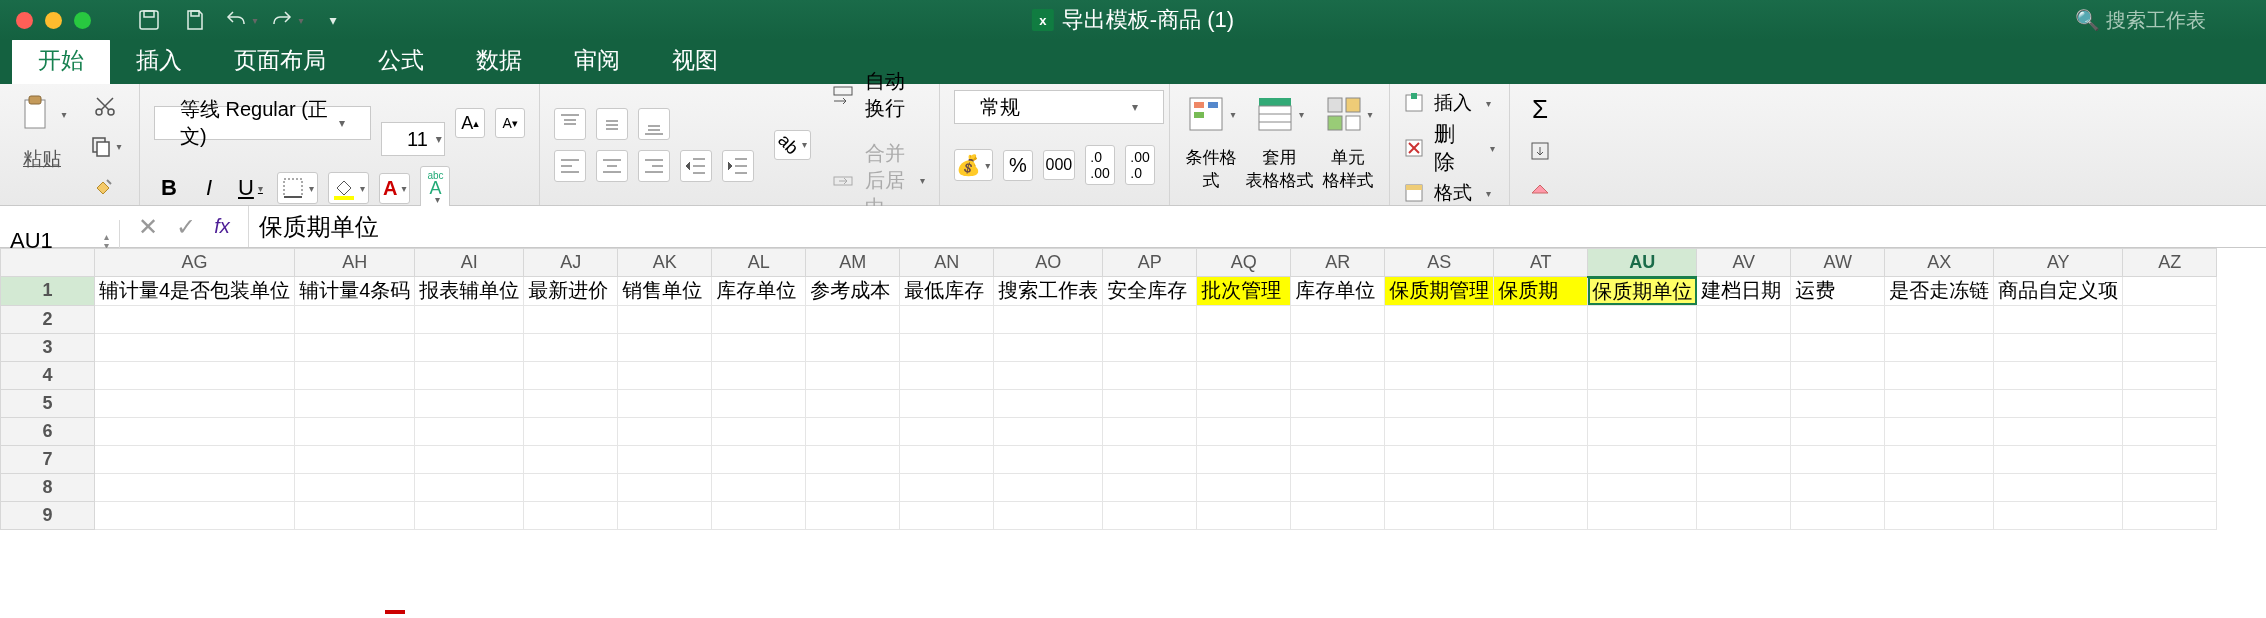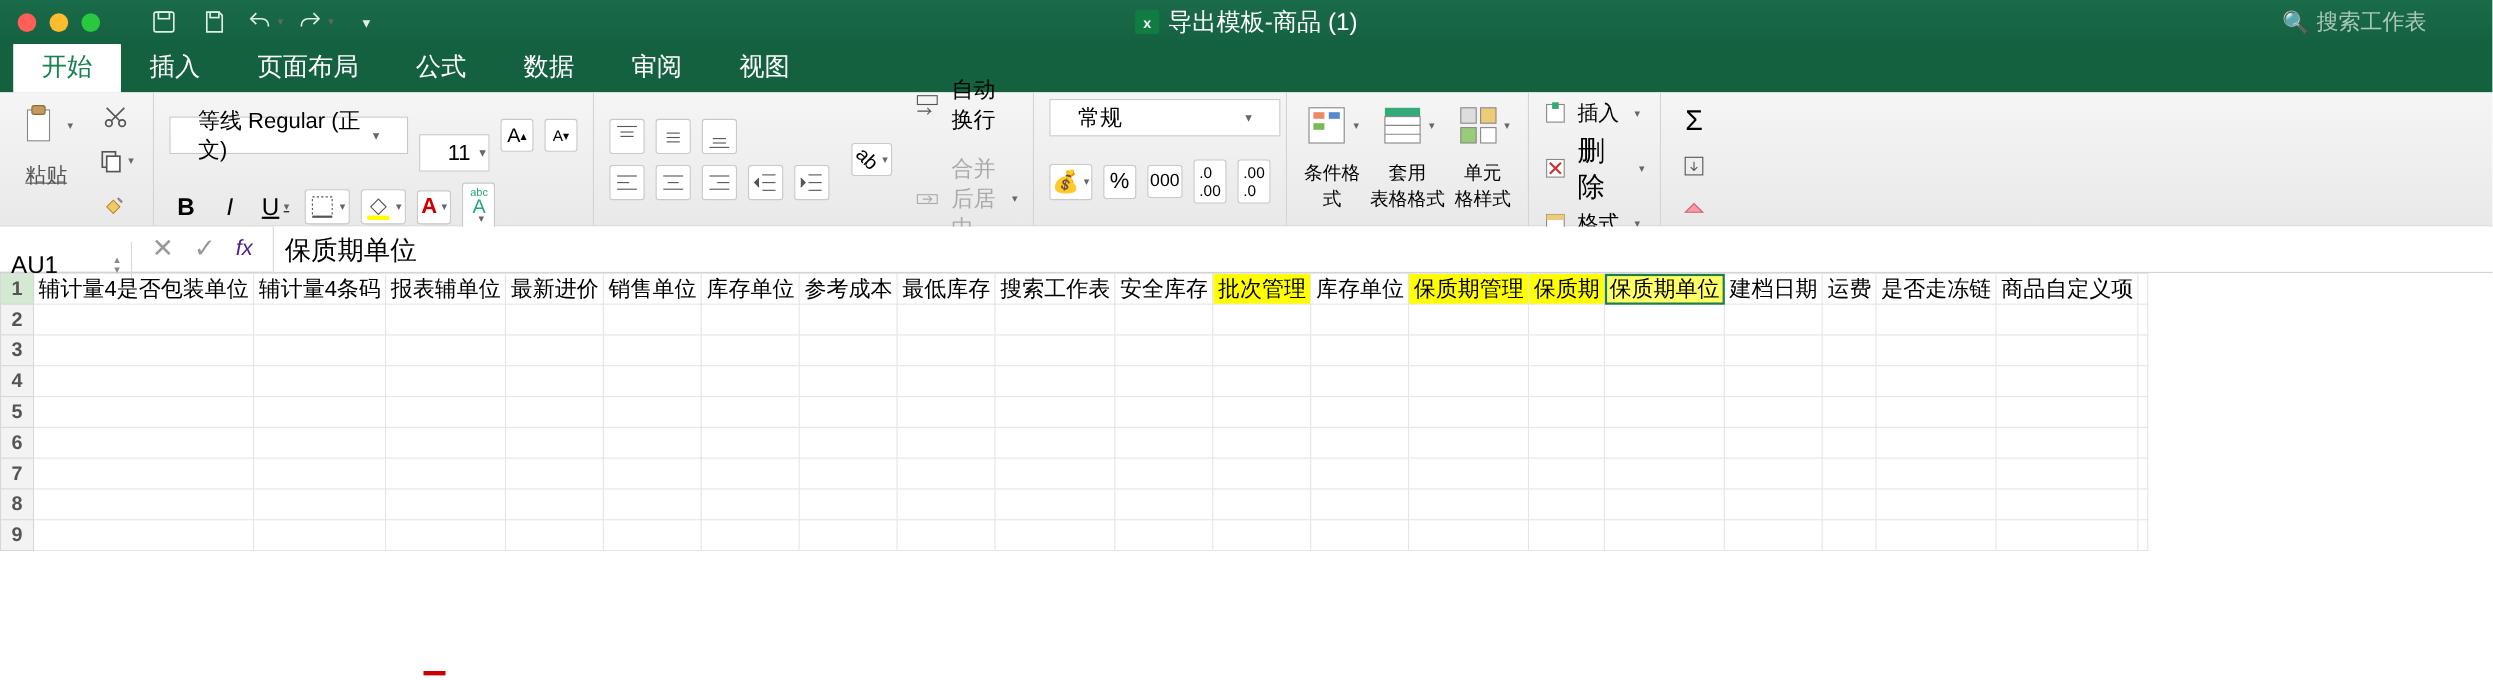--- a/index.html
+++ b/index.html
@@ -371,21 +371,21 @@
           </svg>
           <span style="font-size:19px;">插入</span>
           <span class="dd">▾</span>
         </div>
       <div class="grow">
           <svg width="20" height="20" viewBox="0 0 20 20">
             <rect x="2" y="2" width="16" height="16" fill="#fff" stroke="#888"></rect>
             <line x1="5" y1="5" x2="15" y2="15" stroke="#c33" stroke-width="2"></line>
             <line x1="15" y1="5" x2="5" y2="15" stroke="#c33" stroke-width="2"></line>
           </svg>
-          <span style="font-size:25px;">删除</span>
+          <span style="font-size:21px;">删除</span>
           <span class="dd">▾</span>
         </div>
       <div class="grow">
           <svg width="20" height="20" viewBox="0 0 20 20">
             <rect x="2" y="2" width="16" height="16" fill="#fff" stroke="#888"></rect>
             <rect x="2" y="2" width="16" height="5" fill="#ec7"></rect>
           </svg>
           <span style="font-size:19px;">格式</span>
           <span class="dd">▾</span>
         </div>
@@ -423,20 +423,43 @@
     <span>✕</span>
     <span>✓</span>
     <span class="fx-label">fx</span>
   </div>
   <input class="fx-input" value="保质期单位" style="">
 </div>
 
 <div class="gridwrap">
   <table class="grid" id="grid">
       <tbody>
+        <tr class="colhead">
+          <th class="corner"></th>
+          <th class="">AG</th>
+          <th class="">AH</th>
+          <th class="">AI</th>
+          <th class="">AJ</th>
+          <th class="">AK</th>
+          <th class="">AL</th>
+          <th class="">AM</th>
+          <th class="">AN</th>
+          <th class="">AO</th>
+          <th class="">AP</th>
+          <th class="">AQ</th>
+          <th class="">AR</th>
+          <th class="">AS</th>
+          <th class="">AT</th>
+          <th class=" active">AU</th>
+          <th class="">AV</th>
+          <th class="">AW</th>
+          <th class="">AX</th>
+          <th class="">AY</th>
+          <th class="">AZ</th>
+        </tr>
         <tr>
           <th class="rowhead active">1</th>
           <td class="cell">辅计量4是否包装单位</td>
           <td class="cell">辅计量4条码</td>
           <td class="cell">报表辅单位</td>
           <td class="cell">最新进价</td>
           <td class="cell">销售单位</td>
           <td class="cell">库存单位</td>
           <td class="cell">参考成本</td>
           <td class="cell">最低库存</td>

